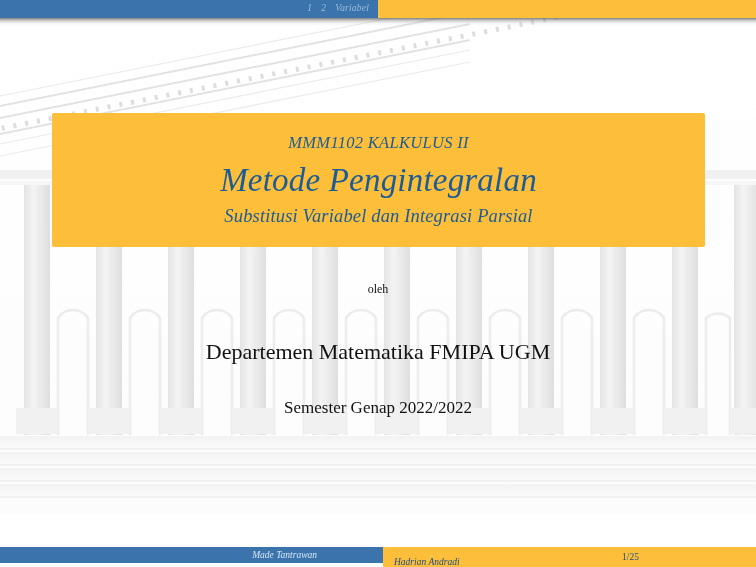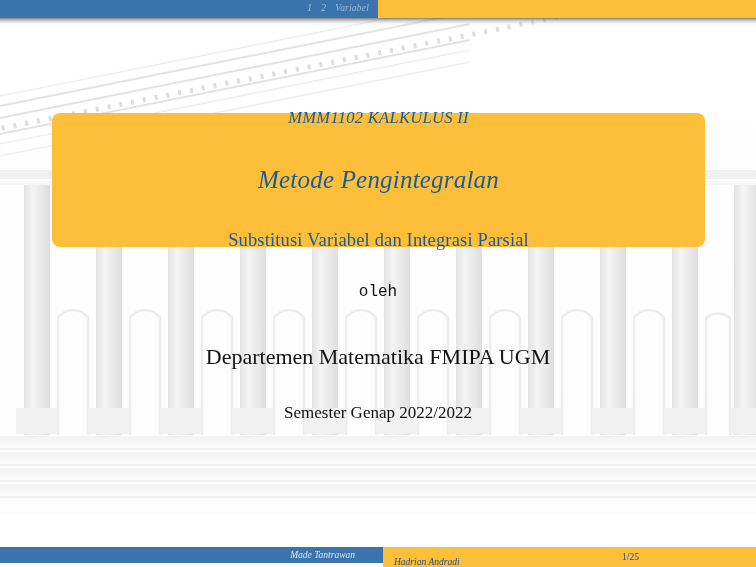--- a/index.html
+++ b/index.html
@@ -76,70 +76,69 @@
                 rgba(255,255,255,0) 100%);
     z-index: 5;
   }
 
   
   .titlebox {
     position: absolute;
     left: 52px; top: 113px;
     width: 653px; height: 134px;
     background: #fdbe3a;
-    border-radius: 8px;
+    border-radius: 2px;
     z-index: 4;
     display: flex;
     flex-direction: column;
     align-items: center;
     justify-content: center;
     padding: 0 26px;
     text-align: center;
-    gap: 29px;
   }
   .course-code {
     font-style: italic;
     font-size: 16.5px;
     color: #1c5c96;
     letter-spacing: .3px;
     line-height: 1.1;
     margin-bottom: 10px;
     white-space: nowrap;
   }
   .main-title {
     font-style: italic;
-    font-size: 25px;
+    font-size: 33px;
     color: #1c5c96;
     line-height: 1.12;
     letter-spacing: .2px;
     margin-bottom: 7px;
     white-space: nowrap;
   }
   .subtitle {
+    font-style: italic;
     font-size: 18.5px;
     color: #1c5c96;
     line-height: 1.12;
     letter-spacing: .15px;
     white-space: nowrap;
   }
 
   
   .meta {
     position: absolute;
     left: 0; top: 282px;
     width: 756px;
     z-index: 4;
     text-align: center;
     color: #111111;
   }
   .byline {
-    font-size: 16px;
+    font-size: 12px;
     line-height: 1.25;
     margin-bottom: 2px;
-    font-family: Liberation Mono, monospace;
   }
   .authors {
     font-size: 22px;
     line-height: 1.25;
   }
   .institute {
     font-size: 22px;
     line-height: 1.25;
     margin-top: 41px;
   }
@@ -156,21 +155,21 @@
     width: 756px; height: 20px;
     display: flex;
     z-index: 6;
   }
   .foot-author {
     width: 383px; height: 16px;
     background: #3b74ad;
     display: flex;
     align-items: center;
     justify-content: flex-end;
-    padding-right: 28px;
+    padding-right: 66px;
   }
   .foot-author span {
     font-style: italic;
     font-size: 9.5px;
     color: #d9e6f3;
     white-space: nowrap;
   }
   .foot-inst {
     width: 226px; height: 20px;
     background: #fdbe3a;

